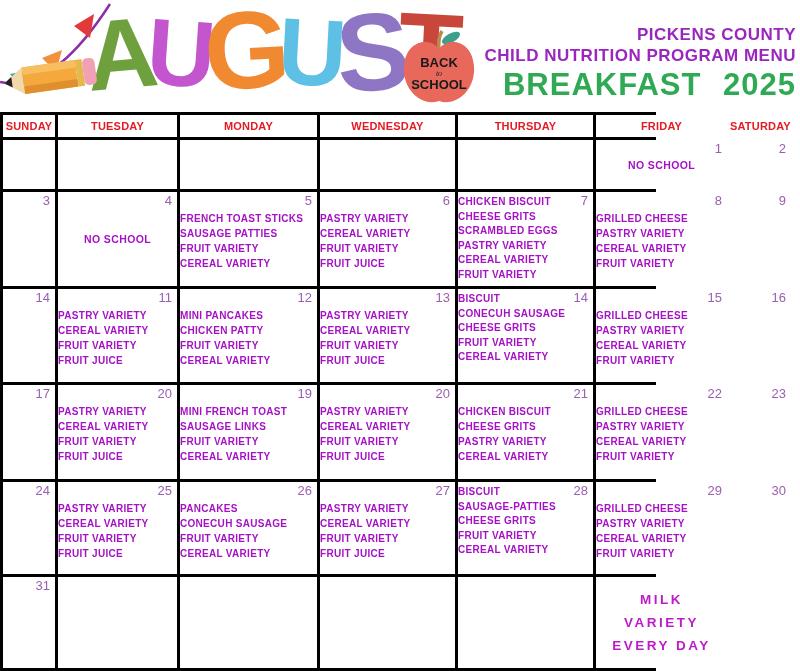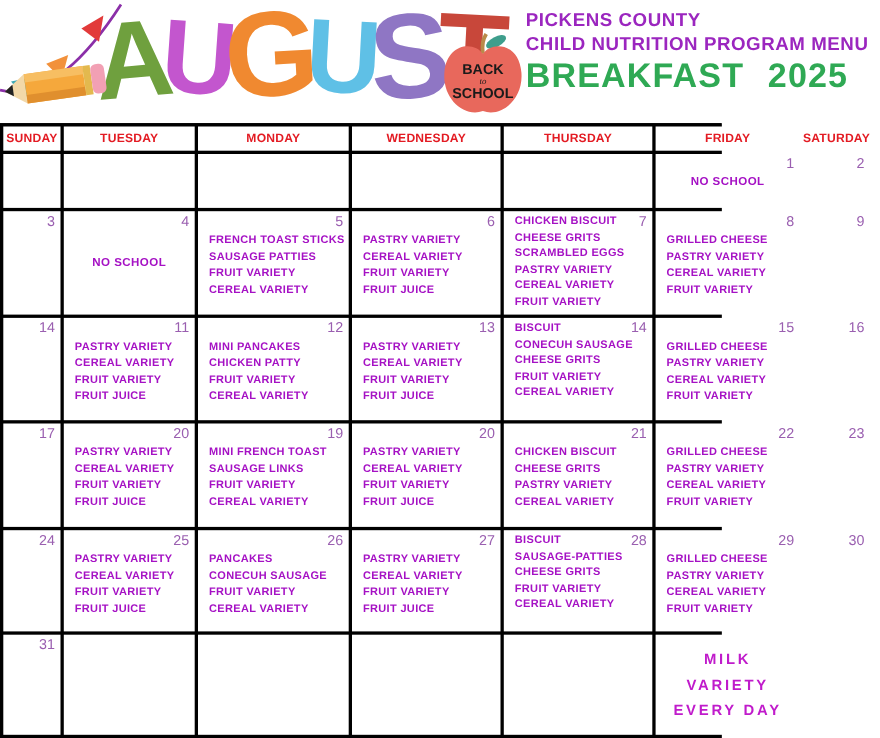--- a/index.html
+++ b/index.html
@@ -17,34 +17,34 @@
   .month-word{position:absolute;left:86px;top:0;height:97px;display:flex;align-items:flex-end;
               font-size:110px;font-weight:bold;line-height:.88;z-index:2;white-space:nowrap;}
   .month-word span{display:inline-block;margin-right:-11px;}
   .month-word span:nth-child(1){font-size:.90em;transform:rotate(-5deg);}
   .month-word span:nth-child(2){font-size:.86em;transform:rotate(4deg) translateY(-2px);}
   .month-word span:nth-child(3){font-size:1em;transform:rotate(-3deg) translateY(2px);}
   .month-word span:nth-child(4){font-size:.86em;transform:rotate(3deg) translateY(-3px);}
   .month-word span:nth-child(5){font-size:1em;transform:rotate(-4deg) translateY(4px);}
   .month-word span:nth-child(6){font-size:.96em;transform:rotate(3deg);}
   .apple{position:absolute;left:399px;top:27px;z-index:4;}
-  .org-block{position:absolute;left:478px;right:4px;top:8px;text-align:left;z-index:2;}
+  .org-block{position:absolute;left:478px;right:4px;top:24px;text-align:right;z-index:2;}
   .org-line{color:var(--org-text);font-weight:bold;font-size:17px;line-height:21px;letter-spacing:.5px;}
   .meal-title{color:var(--meal-title);font-weight:bold;font-size:31px;line-height:34px;
               letter-spacing:1px;word-spacing:12px;margin-top:2px;}
   
   #calendar-grid{position:absolute;left:0;top:112px;width:656px;height:559px;
     background:#000;border:3px solid #000;display:grid;gap:3px;
     grid-template-columns:52px 119px 137px 135px 135px 131px 1fr;
     grid-template-rows:22px 49px 94px 93px 94px 92px 1fr;}
   .dow{background:#fff;display:flex;align-items:center;justify-content:center;
        color:var(--day-header);font-weight:bold;font-size:11px;letter-spacing:.2px;}
   .cell{background:#fff;position:relative;overflow:hidden;}
   .date{position:absolute;top:1px;right:5px;font-size:13px;color:var(--date-number);}
-  .menu{margin-top:19px;padding-left:10px;}
+  .menu{margin-top:19px;padding-left:0;}
   .menu.tight{margin-top:3px;}
   .menu-item{color:var(--menu-text);font-weight:bold;font-size:10px;line-height:15px;
              letter-spacing:.3px;white-space:nowrap;}
   .menu.tight .menu-item{line-height:14.5px;}
   .no-school{position:absolute;inset:0;display:flex;align-items:center;justify-content:center;
              color:var(--menu-text);font-weight:bold;font-size:10.5px;letter-spacing:.4px;}
   .milk{position:absolute;inset:0;display:flex;flex-direction:column;align-items:center;
         justify-content:center;gap:8px;color:var(--milk-note);font-weight:bold;
         font-size:13.5px;letter-spacing:2.5px;}
 </style>

